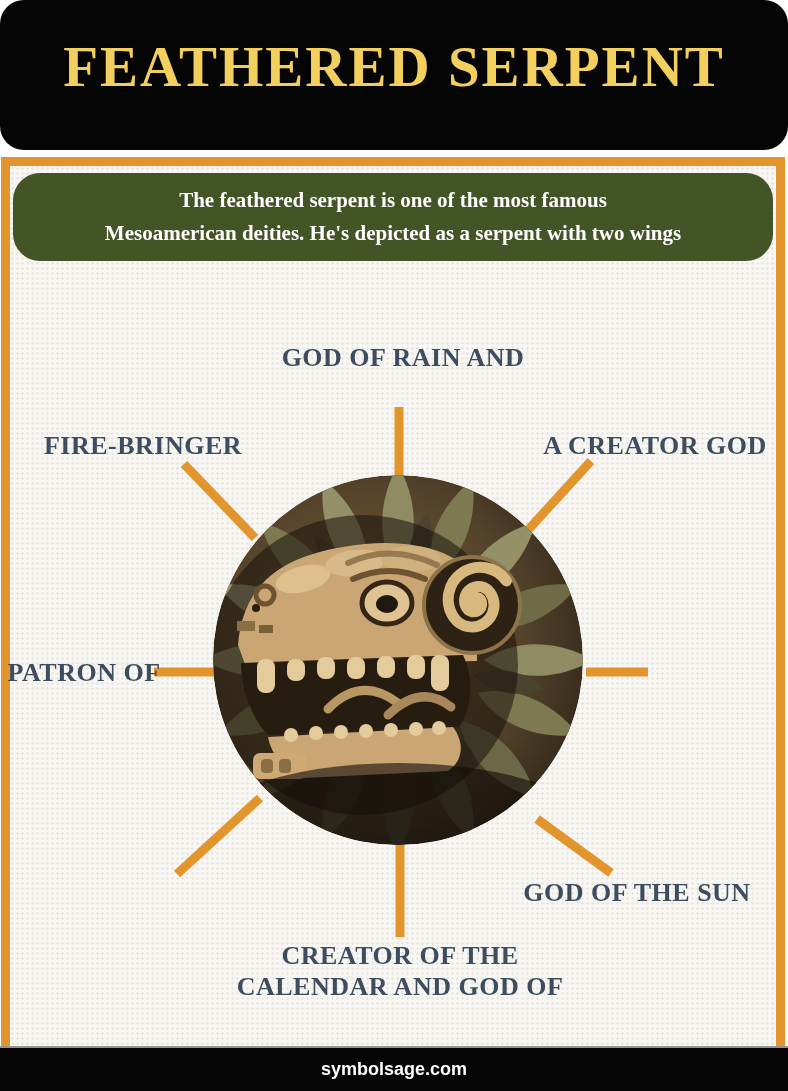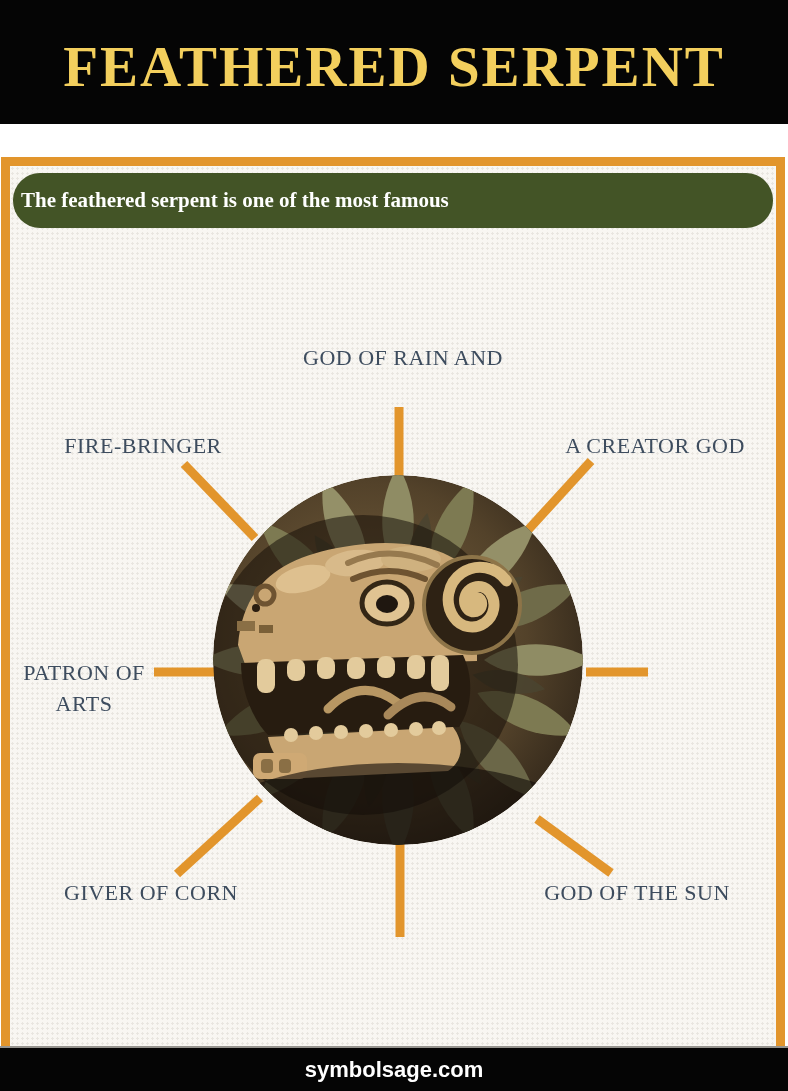--- a/index.html
+++ b/index.html
@@ -2,92 +2,94 @@
 <html style="--accent-orange: #e2952c; --intro-green: #435426; --label-text: #3d4c5e; --title-yellow: #f3cf5d; --band-black: #050505; --page-bg: #f8f6f2;"><head>
 <meta charset="utf-8">
 <style>
   html,body{margin:0;padding:0;background:#ffffff;}
   .page{
     position:relative;width:788px;height:1091px;overflow:hidden;
     background:#ffffff;font-family:"Liberation Serif",serif;
   }
   
   .band-top{
-    position:absolute;top:0;left:0;width:788px;height:124px;
+    position:absolute;top:0;left:0;width:788px;height:150px;
     background:var(--band-black,#050505);
+    border-radius:24px;
   }
   .band-top h1{
     margin:0;padding-top:34px;text-align:center;
     font-family:"Liberation Serif",serif;font-weight:bold;font-size:57px;
     letter-spacing:2px;color:var(--title-yellow,#f3cf5d);
   }
   
   .frame{
     position:absolute;left:1px;right:3px;top:157px;bottom:45px;
     border:9px solid var(--accent-orange,#e2952c);border-bottom:none;
     background:var(--page-bg,#f8f6f2);
     background-image:radial-gradient(rgba(120,110,90,.12) 1px, transparent 1.3px);
     background-size:5px 5px;
   }
   
   .intro{
     margin:7px 3px 0 3px;background:var(--intro-green,#435426);
-    color:#ffffff;text-align:left;padding:11px 8px;border-radius:27px;
+    color:#ffffff;text-align:center;padding:11px 8px;border-radius:27px;
   }
   .intro span{
     display:block;font-weight:bold;font-size:21px;line-height:33px;
     font-family:"Liberation Serif",serif;
   }
   
   .rays{position:absolute;left:0;top:0;width:788px;height:1091px;pointer-events:none;}
   .rays line{stroke:var(--accent-orange,#e2952c);stroke-width:9;}
   
   .photo{
     position:absolute;left:213px;top:475px;width:370px;height:370px;
     border-radius:50%;overflow:hidden;
   }
   
   .label{
     position:absolute;transform:translateX(-50%);text-align:center;
     color:var(--label-text,#3d4c5e);font-family:"Liberation Serif",serif;
-    font-weight:normal;font-size:22px;line-height:31px;letter-spacing:.5px;
+    font-weight:bold;font-size:26px;line-height:31px;letter-spacing:.5px;
     white-space:nowrap;
   }
   .label span{display:block;}
   #lb-rain{left:403px;top:342px;}
   #lb-fire{left:143px;top:430px;}
   #lb-creator{left:655px;top:430px;}
   #lb-arts{left:84px;top:657px;}
   #lb-twins{left:700px;top:657px;}
   #lb-corn{left:151px;top:877px;}
   #lb-sun{left:637px;top:877px;text-align:center;}
   #lb-calendar{left:400px;top:940px;}
   
   .band-bottom{
     position:absolute;left:0;bottom:0;width:788px;height:45px;
     background:var(--band-black,#050505);border-top:2px solid #95938e;
     box-sizing:border-box;text-align:center;
   }
   .band-bottom span{
     color:#ffffff;font-family:"Liberation Sans",sans-serif;
-    font-weight:bold;font-size:22px;line-height:43px;
+    font-weight:bold;font-size:18px;line-height:43px;
   }
 </style>
 </head>
 <body>
 
 <div class="page">
 
   <header class="band-top">
     <h1>FEATHERED SERPENT</h1>
   </header>
 
   <div class="frame">
     <section class="intro">
       <span>The feathered serpent is one of the most famous</span>
+      <span>Mesoamerican deities. He's depicted as a serpent with two wings</span>
     </section>
   </div>
 
   <svg class="rays" viewBox="0 0 788 1091">
     <line x1="399" y1="407" x2="399" y2="482"></line>
     <line x1="591" y1="461" x2="528" y2="530"></line>
     <line x1="586" y1="672" x2="648" y2="672"></line>
     <line x1="537" y1="819" x2="611" y2="873"></line>
     <line x1="400" y1="841" x2="400" y2="937"></line>
     <line x1="260" y1="798" x2="177" y2="874"></line>
@@ -207,28 +209,26 @@
     <span>GOD OF RAIN AND</span>
   </div>
   <div class="label" id="lb-fire">
     <span>FIRE-BRINGER</span>
   </div>
   <div class="label" id="lb-creator">
     <span>A CREATOR GOD</span>
   </div>
   <div class="label" id="lb-arts">
     <span>PATRON OF</span>
-    <span>ARTS</span>
-  </div>
-  <div class="label" id="lb-corn">
-    <span>GIVER OF CORN</span>
   </div>
   <div class="label" id="lb-sun">
     <span>GOD OF THE SUN</span>
   </div>
   <div class="label" id="lb-calendar">
+    <span>CREATOR OF THE</span>
+    <span>CALENDAR AND GOD OF</span>
   </div>
 
   <footer class="band-bottom">
     <span>symbolsage.com</span>
   </footer>
 
 </div>
 
 </body></html>

